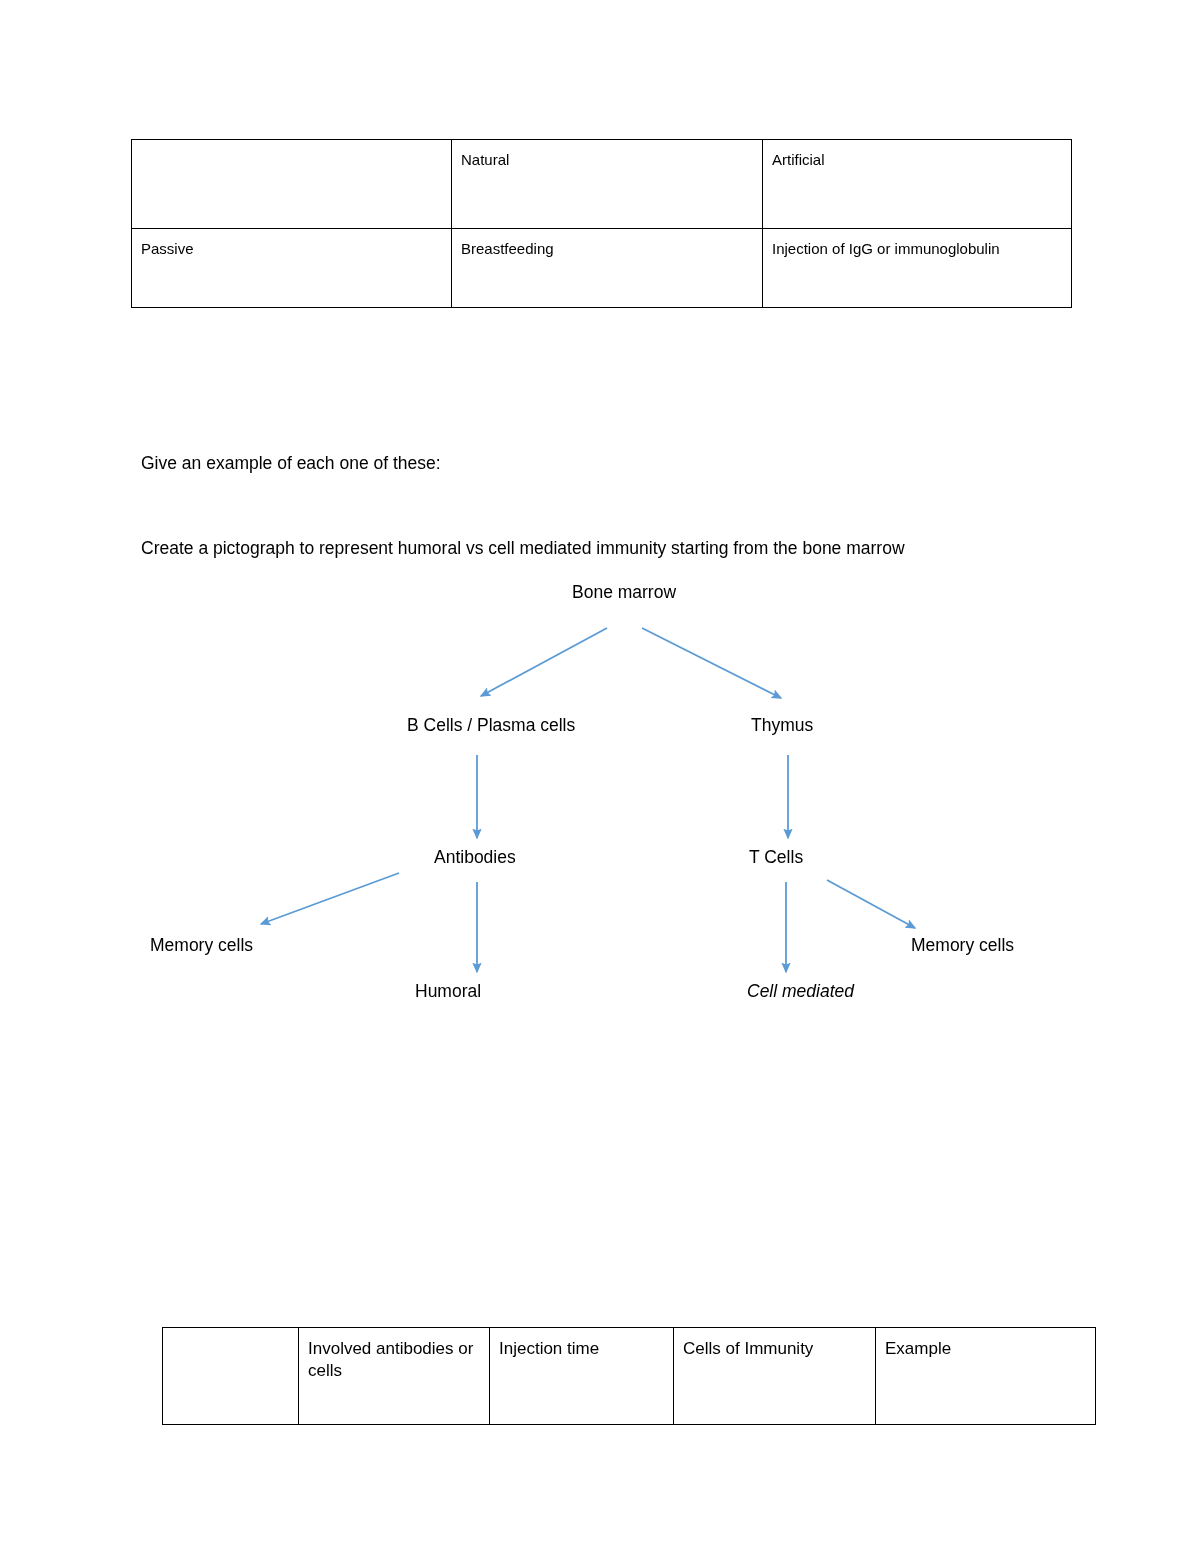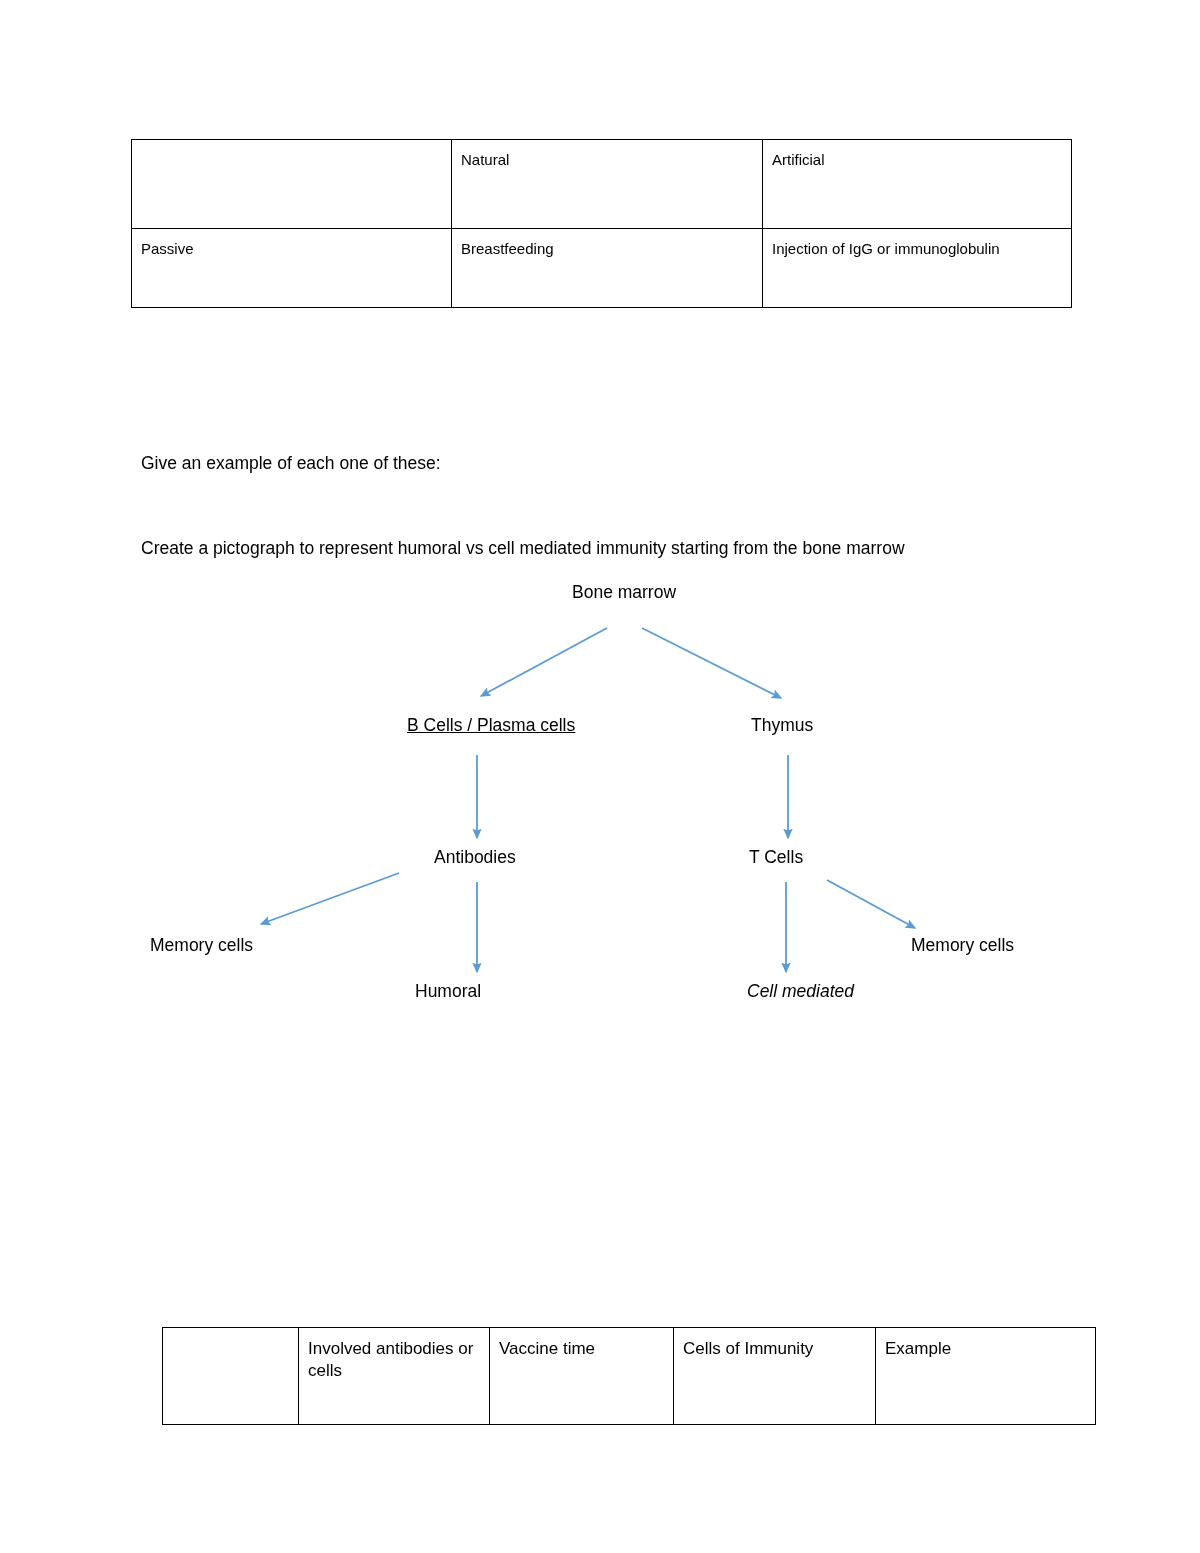--- a/index.html
+++ b/index.html
@@ -89,21 +89,21 @@
   }
   .node-label {
     position: absolute;
     font-size: 17.5px;
     line-height: 1.2;
     white-space: nowrap;
     color: #000000;
   }
   
   #node-bone-marrow      { left: 563px;  top: 22px; }
-  #node-b-cells          { left: 398px;  top: 155px; text-decoration: underline; }
+  #node-b-cells          { left: 398px;  top: 155px; }
   #node-thymus           { left: 742px;  top: 155px; }
   #node-antibodies       { left: 425px;  top: 287px; }
   #node-t-cells          { left: 740px;  top: 287px; }
   #node-memory-left      { left: 141px;  top: 375px; }
   #node-memory-right     { left: 902px;  top: 375px; }
   #node-humoral          { left: 406px;  top: 421px; }
   #node-cell-mediated    { left: 738px;  top: 421px; font-style: italic; }
 </style>
 </head>
 <body>
@@ -184,20 +184,20 @@
       <col class="k1">
         <col class="k2">
         <col class="k3">
         <col class="k4">
         <col class="k5">
     </colgroup>
     <tbody>
       <tr>
         <td></td>
         <td>Involved antibodies or cells</td>
-        <td>Vaccine time</td>
+        <td>Injection time</td>
         <td>Cells of Immunity</td>
         <td>Example</td>
       </tr>
     </tbody>
   </table>
 
 </div>
 
 </body></html>

